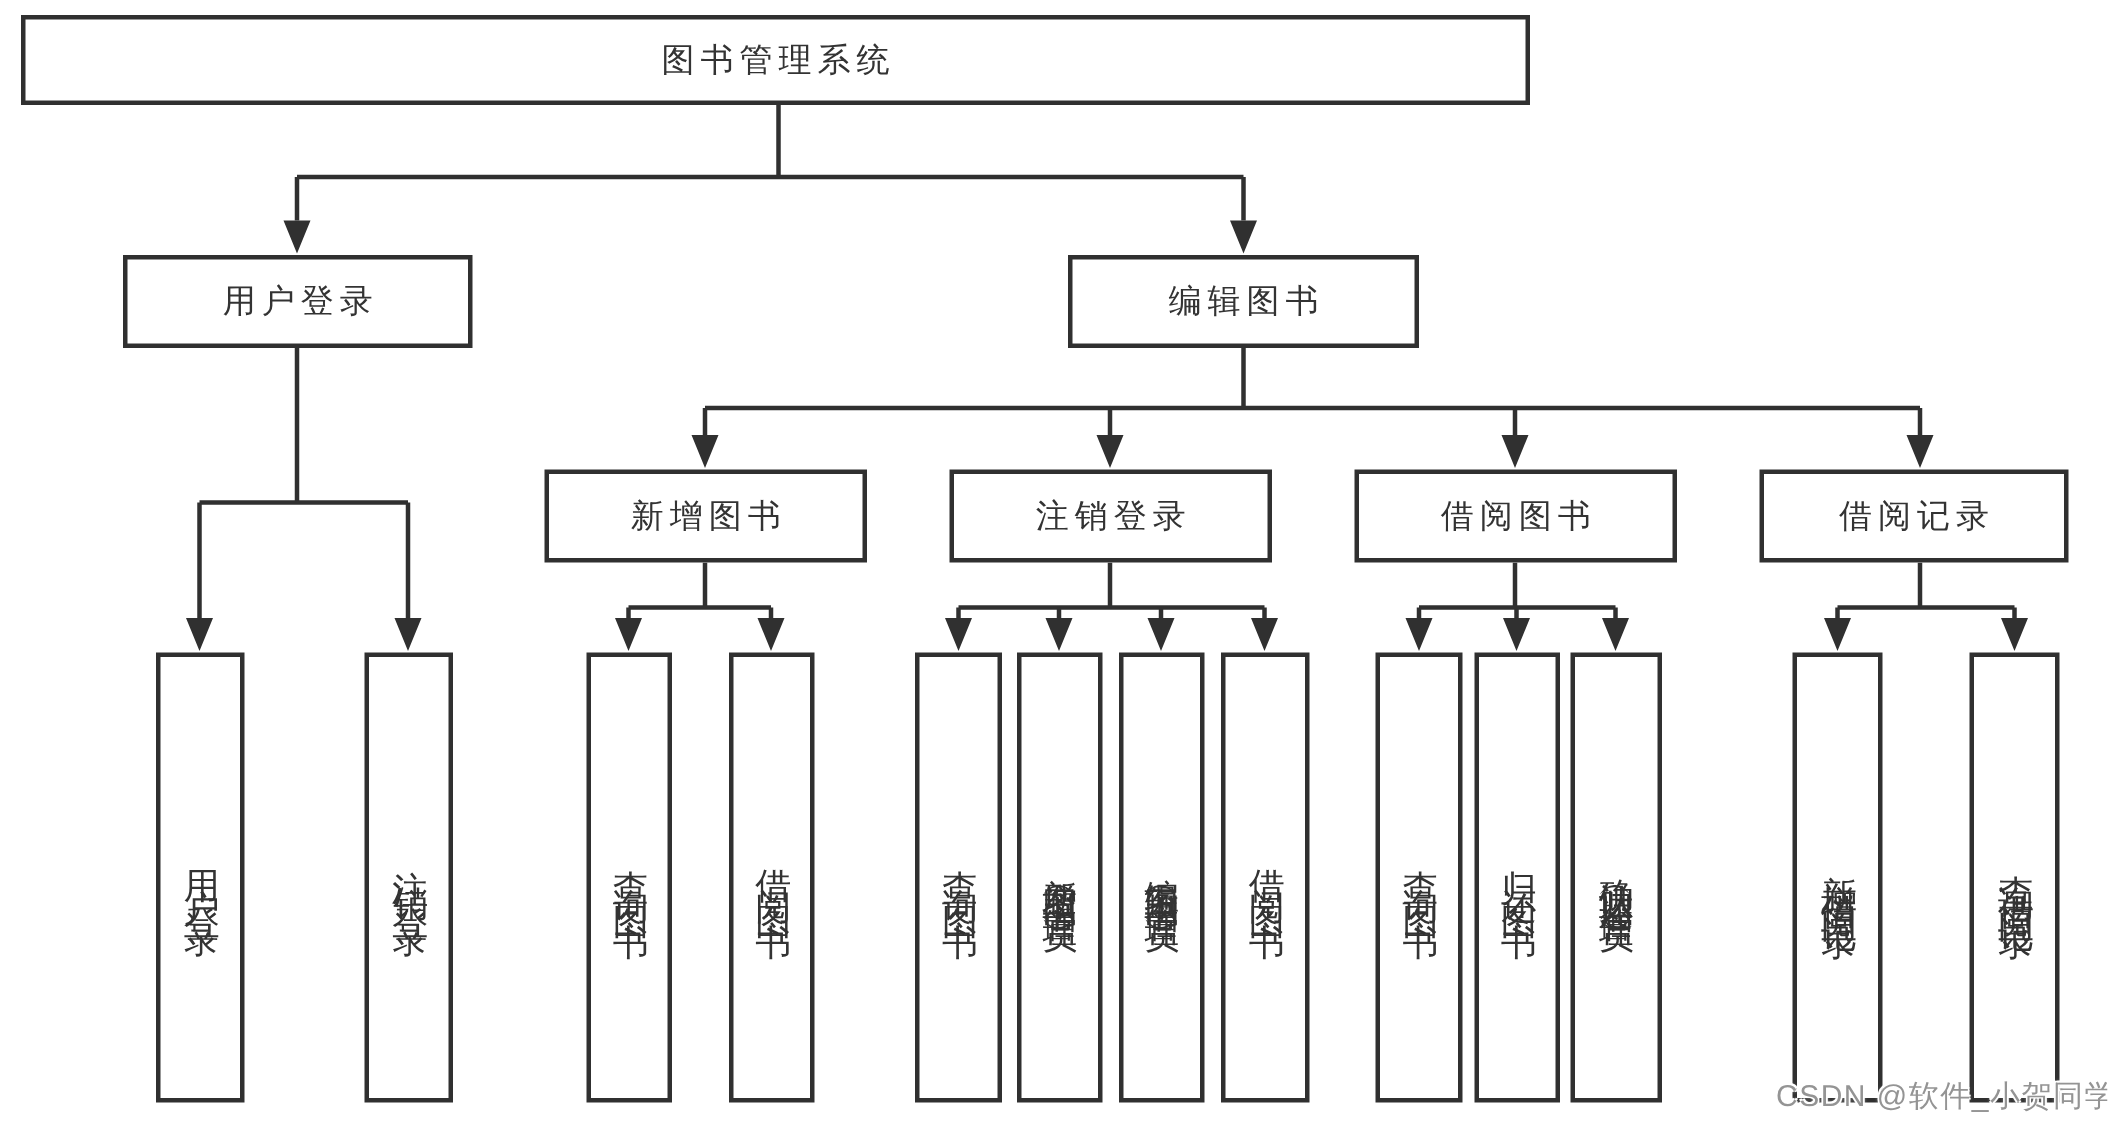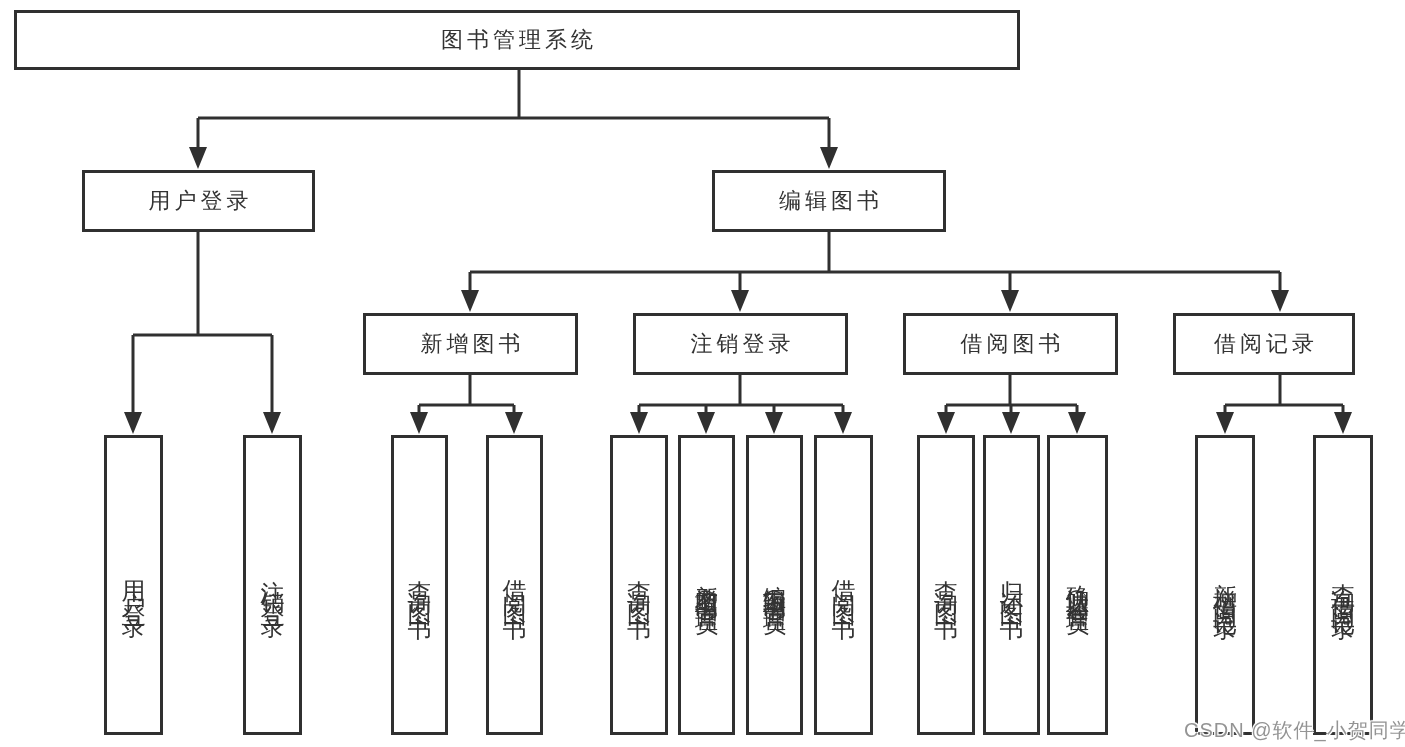--- a/index.html
+++ b/index.html
@@ -68,21 +68,21 @@
 
   <div class="box" style="left:363px; top:313px; width:215px; height:62px;">
     <span class="h-label">新增图书</span>
   </div>
   <div class="box" style="left:633px; top:313px; width:215px; height:62px;">
     <span class="h-label">注销登录</span>
   </div>
   <div class="box" style="left:903px; top:313px; width:215px; height:62px;">
     <span class="h-label">借阅图书</span>
   </div>
-  <div class="box" style="left:1173px; top:313px; width:182px; height:62px;">
+  <div class="box" style="left:1173px; top:313px; width:206px; height:62px;">
     <span class="h-label">借阅记录</span>
   </div>
 
   <div class="box leaf" style="left:104px; top:435px; width:59px; height:300px;">
     <span class="v-label">用户登录</span>
   </div>
   <div class="box leaf" style="left:243px; top:435px; width:59px; height:300px;">
     <span class="v-label">注销登录</span>
   </div>
 

